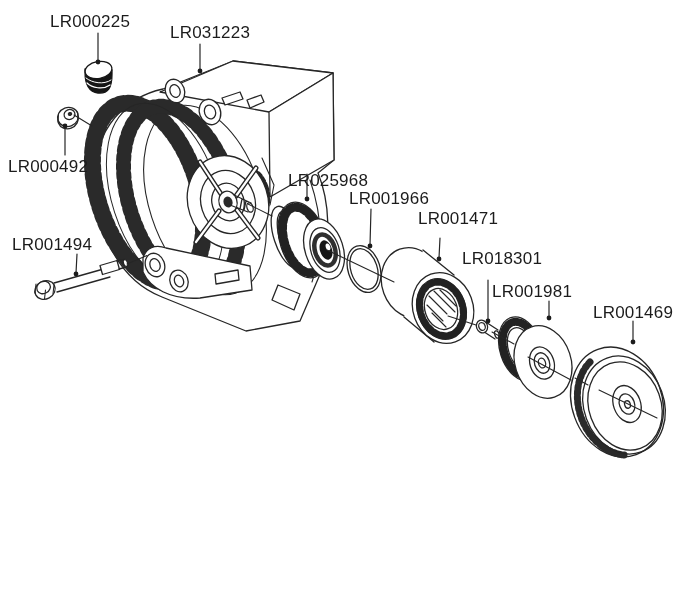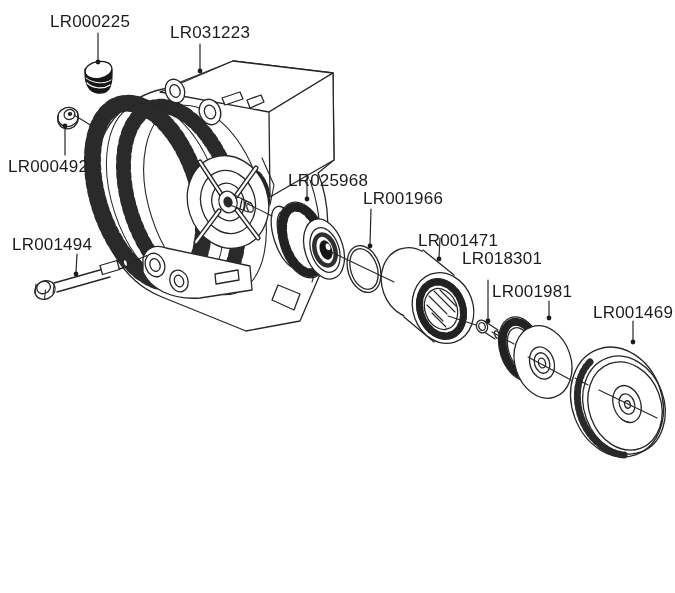--- a/index.html
+++ b/index.html
@@ -203,18 +203,18 @@
         <circle cx="633" cy="342" r="2.4"></circle>
       </g>
     </g>
   </svg>
 
   <div class="part-label" style="left:50px;top:13px">LR000225</div>
   <div class="part-label" style="left:170px;top:24px">LR031223</div>
   <div class="part-label" style="left:8px;top:158px">LR000492</div>
   <div class="part-label" style="left:12px;top:236px">LR001494</div>
   <div class="part-label" style="left:288px;top:172px">LR025968</div>
-  <div class="part-label" style="left:363px;top:190px">LR001966</div>
-  <div class="part-label" style="left:418px;top:232px">LR001471</div>
+  <div class="part-label" style="left:349px;top:190px">LR001966</div>
+  <div class="part-label" style="left:418px;top:210px">LR001471</div>
   <div class="part-label" style="left:462px;top:250px">LR018301</div>
   <div class="part-label" style="left:492px;top:283px">LR001981</div>
   <div class="part-label" style="left:593px;top:304px">LR001469</div>
 </div>
 
 </body></html>

